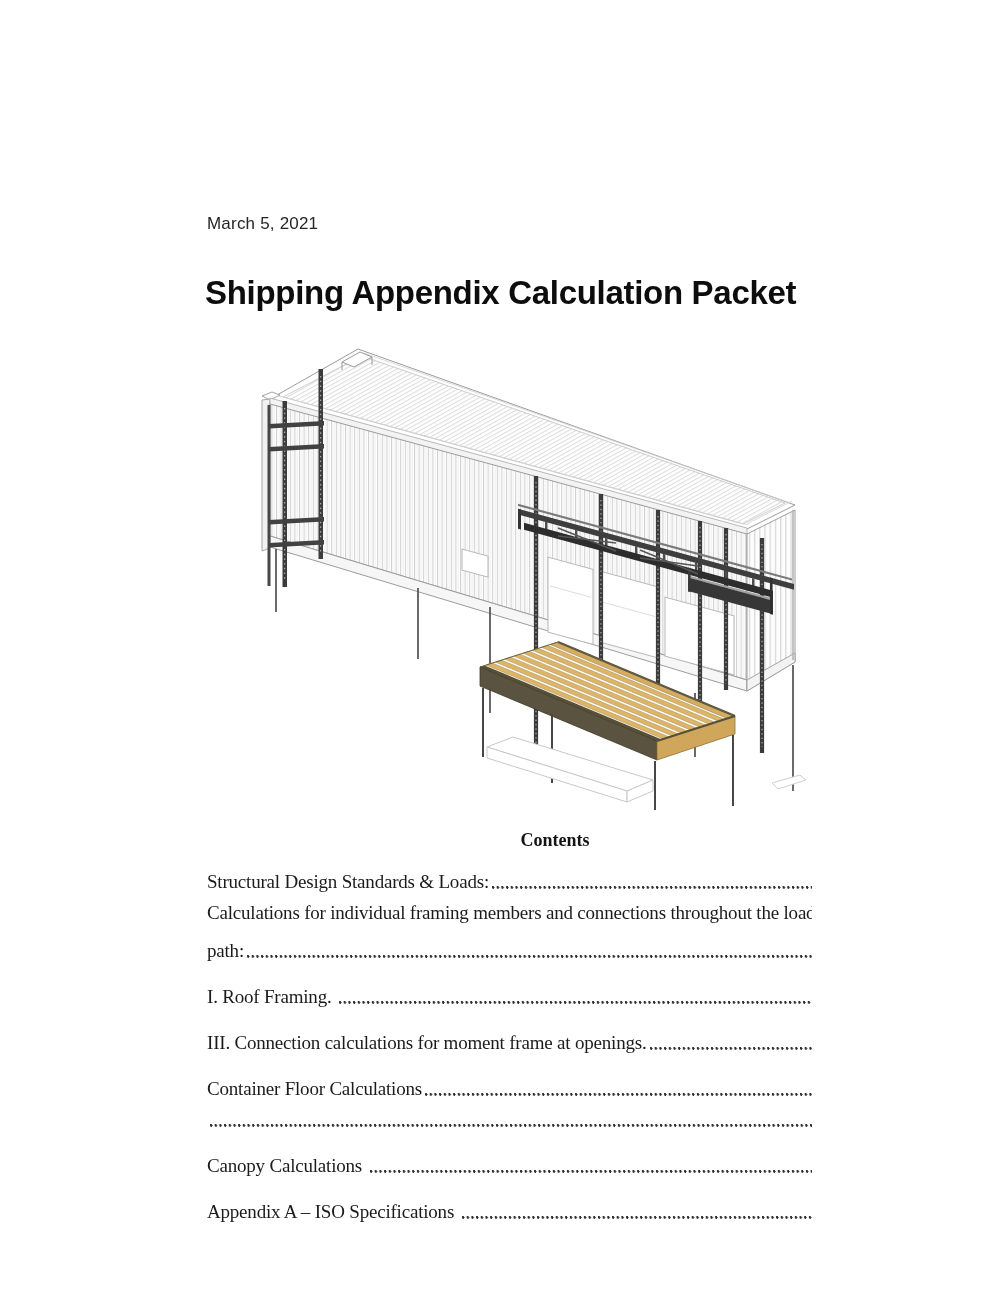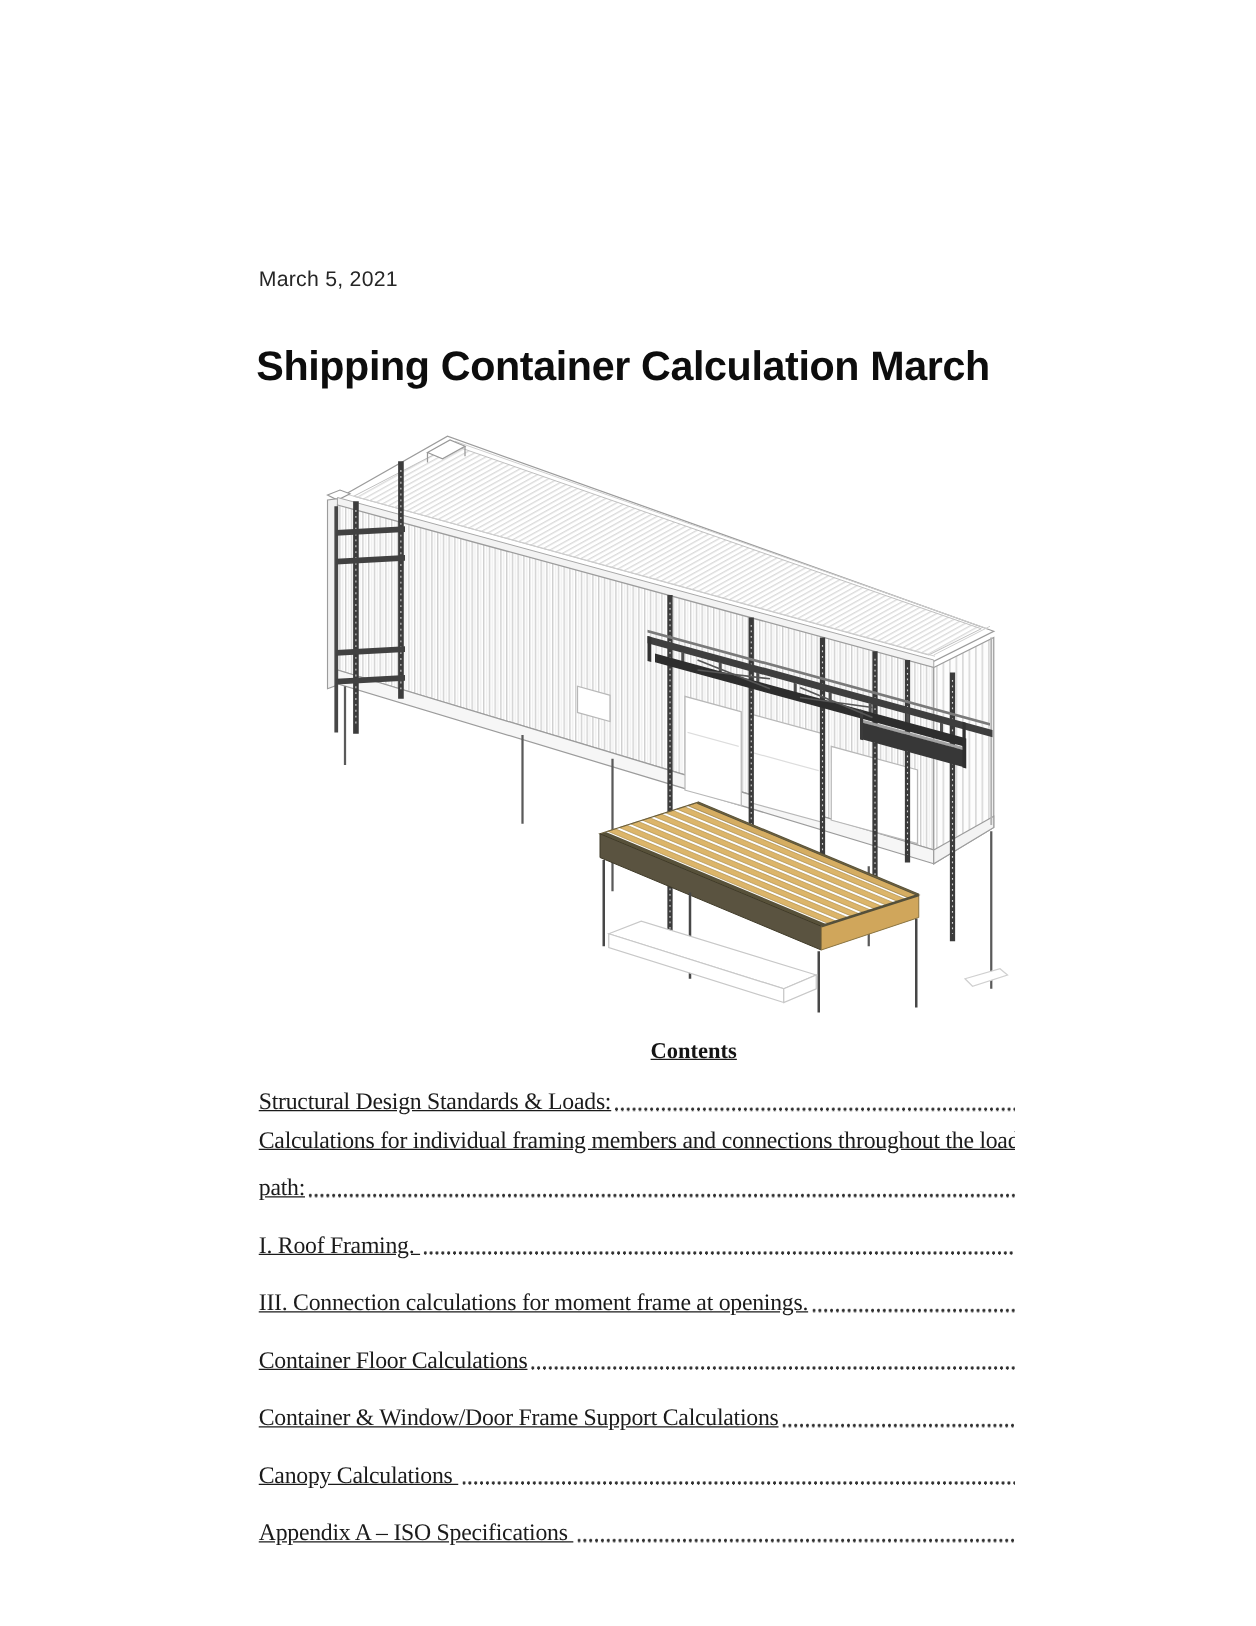--- a/index.html
+++ b/index.html
@@ -11,21 +11,21 @@
     position:absolute;left:207px;top:214px;
     font-size:17px;color:#262626;letter-spacing:.2px;
   }
   .title{
     position:absolute;left:205px;top:274px;width:760px;
     font-size:33px;font-weight:bold;color:#0d0d0d;letter-spacing:-.3px;
   }
   .figure{position:absolute;left:215px;top:330px;width:660px;height:480px;}
   .toc{
     position:absolute;left:207px;top:830px;width:696px;
-    font-family:"Liberation Serif",serif;color:#1b1b1b;text-decoration:underline;
+    font-family:"Liberation Serif",serif;color:#1b1b1b;
   }
   .toc-heading{
     text-align:center;font-size:18px;font-weight:bold;line-height:21px;
     margin-bottom:4px;color:#141414;
   }
   .toc-row{font-size:19px;letter-spacing:-.2px;margin-bottom:8px;}
   .toc-line{line-height:23px;white-space:pre;}
   .toc-last{display:flex;line-height:23px;}
   .toc-text{white-space:pre;flex:0 0 auto;margin-top:15px;}
   .toc-dots{
@@ -35,21 +35,21 @@
     background-position:left calc(100% - 4px);
   }
   .toc-num{white-space:pre;flex:0 0 auto;}
 </style>
 </head>
 <body>
 
 <div class="page">
 
   <div class="date">March 5, 2021</div>
-  <div class="title">Shipping Container Calculation March</div>
+  <div class="title">Shipping Appendix Calculation Packet</div>
 
   <svg class="figure" viewBox="215 330 660 480" xmlns="http://www.w3.org/2000/svg">
     <defs>
       <pattern id="corr" width="4.6" height="8" patternUnits="userSpaceOnUse">
         <rect width="4.6" height="8" fill="#ffffff"></rect>
         <line x1="0.6" y1="0" x2="0.6" y2="8" stroke="#c4c4c4" stroke-width="0.9"></line>
         <line x1="2.9" y1="0" x2="2.9" y2="8" stroke="#e6e6e6" stroke-width="0.7"></line>
       </pattern>
       <pattern id="corrEnd" width="5.2" height="8" patternUnits="userSpaceOnUse">
         <rect width="5.2" height="8" fill="#fdfdfd"></rect>
@@ -233,21 +233,20 @@
         </div>
         <div class="toc-row">
           <div class="toc-last">
             <span class="toc-text">Container Floor Calculations</span>
             <span class="toc-dots"></span>
             <span class="toc-num">20</span>
           </div>
         </div>
         <div class="toc-row">
           <div class="toc-last">
-            <span class="toc-text">Container &amp; Window/Door Frame Support Calculations</span>
             <span class="toc-dots"></span>
             <span class="toc-num">20</span>
           </div>
         </div>
         <div class="toc-row">
           <div class="toc-last">
             <span class="toc-text">Canopy Calculations </span>
             <span class="toc-dots"></span>
             <span class="toc-num">33</span>
           </div>

